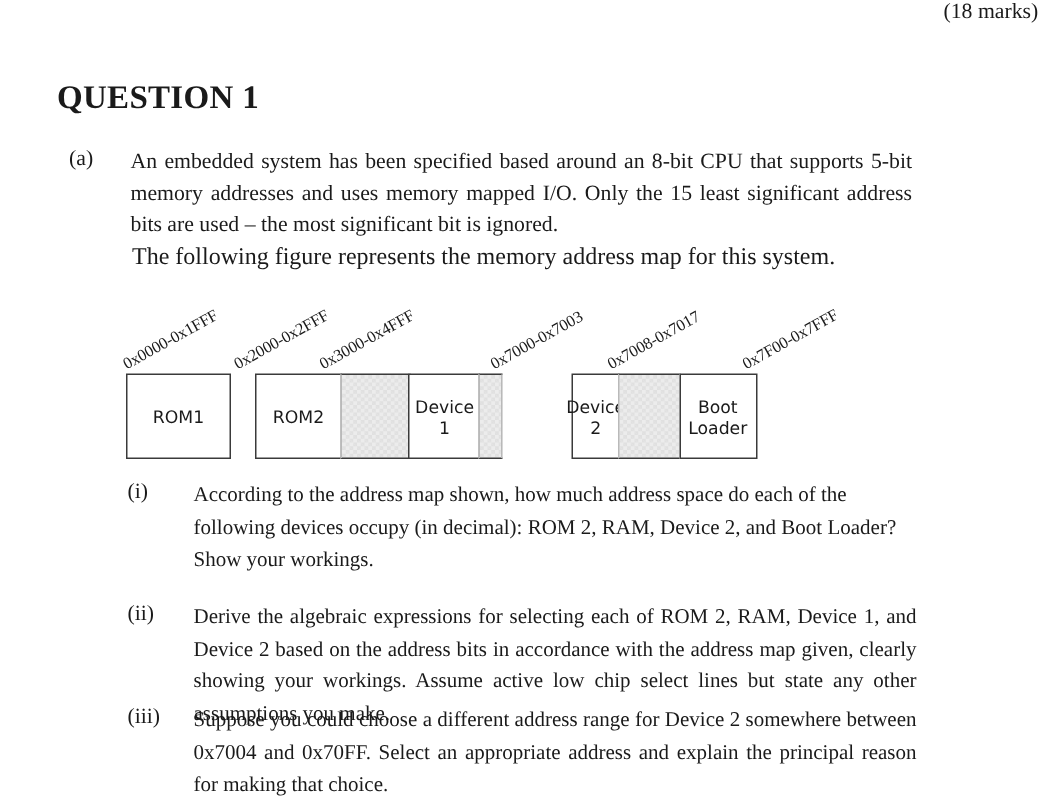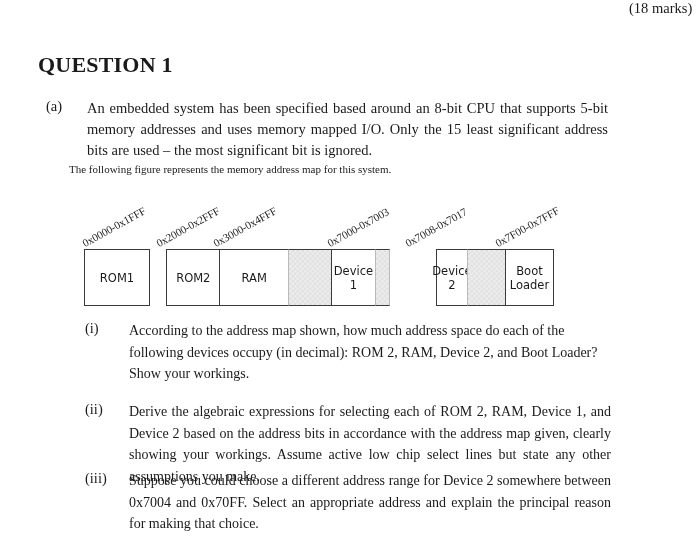--- a/index.html
+++ b/index.html
@@ -49,23 +49,23 @@
   }
   .marks {
     position: absolute;
     left: 629px;
     top: 0px;
     font-size: 14.5px;
     white-space: nowrap;
   }
   .intro-line {
     position: absolute;
-    left: 69px;
+    left: 88px;
     top: 163px;
-    font-size: 11px;
+    font-size: 16px;
     white-space: nowrap;
   }
 
   
   .figure {
     position: absolute;
     left: 84px;
     top: 196px;
     width: 470px;
     height: 112px;
@@ -166,21 +166,20 @@
       <div class="addr-label" style="left: 2px;">0x0000-0x1FFF</div>
       <div class="addr-label" style="left: 76px;">0x2000-0x2FFF</div>
       <div class="addr-label" style="left: 133px;">0x3000-0x4FFF</div>
       <div class="addr-label" style="left: 247px;">0x7000-0x7003</div>
       <div class="addr-label" style="left: 325px;">0x7008-0x7017</div>
       <div class="addr-label" style="left: 415px;">0x7F00-0x7FFF</div>
     </div>
   <div class="map-row" id="map-row">
       <div class="blk" style="width: 70px; text-align: center;">ROM1</div>
       <div class="blk" style="width: 58px; margin-left: 16px;">ROM2</div>
-      <div class="blk" style="width: 74px;">RAM</div>
       <div class="blk gap" style="width: 47px;"></div>
       <div class="blk" style="width: 48px;">Device 1</div>
       <div class="blk gap" style="width: 16px;"></div>
       <div class="blk" style="width: 32px; margin-left: 46px;">Device 2</div>
       <div class="blk gap" style="width: 42px;"></div>
       <div class="blk" style="width: 52px;">Boot Loader</div>
     </div>
 </div>
 
 <div class="item" id="item-i">

